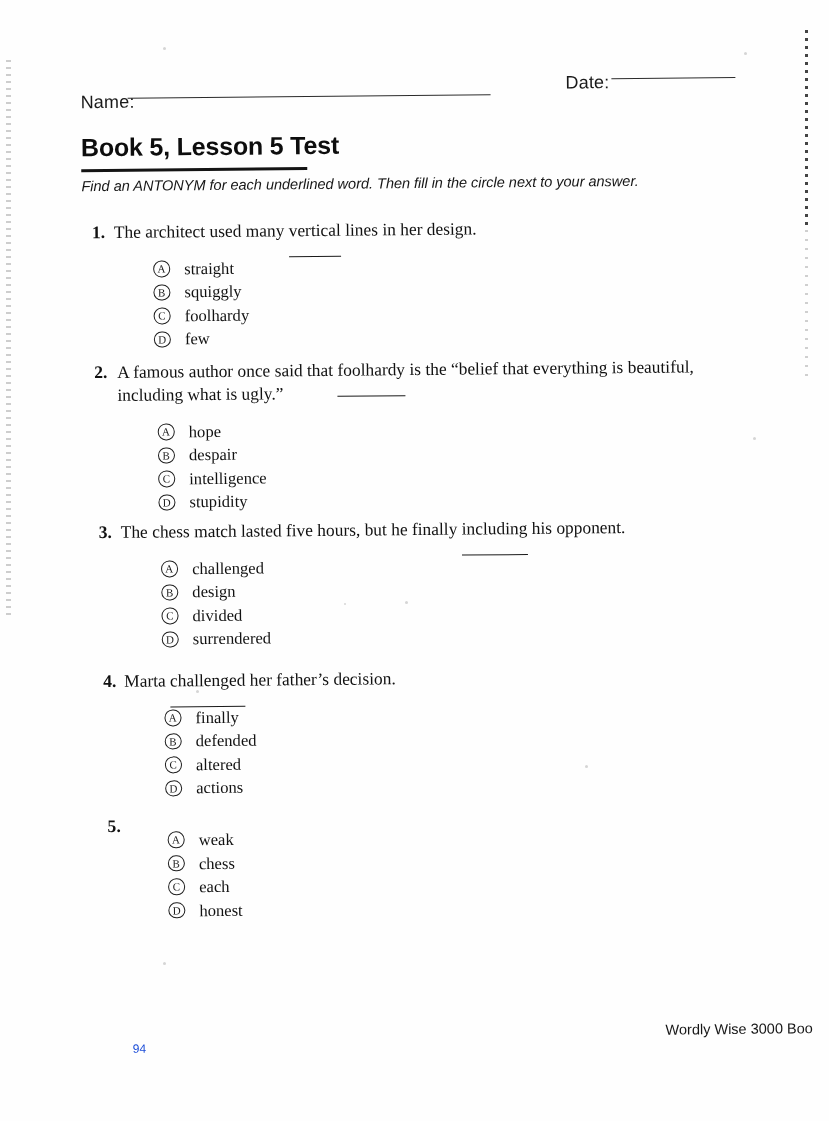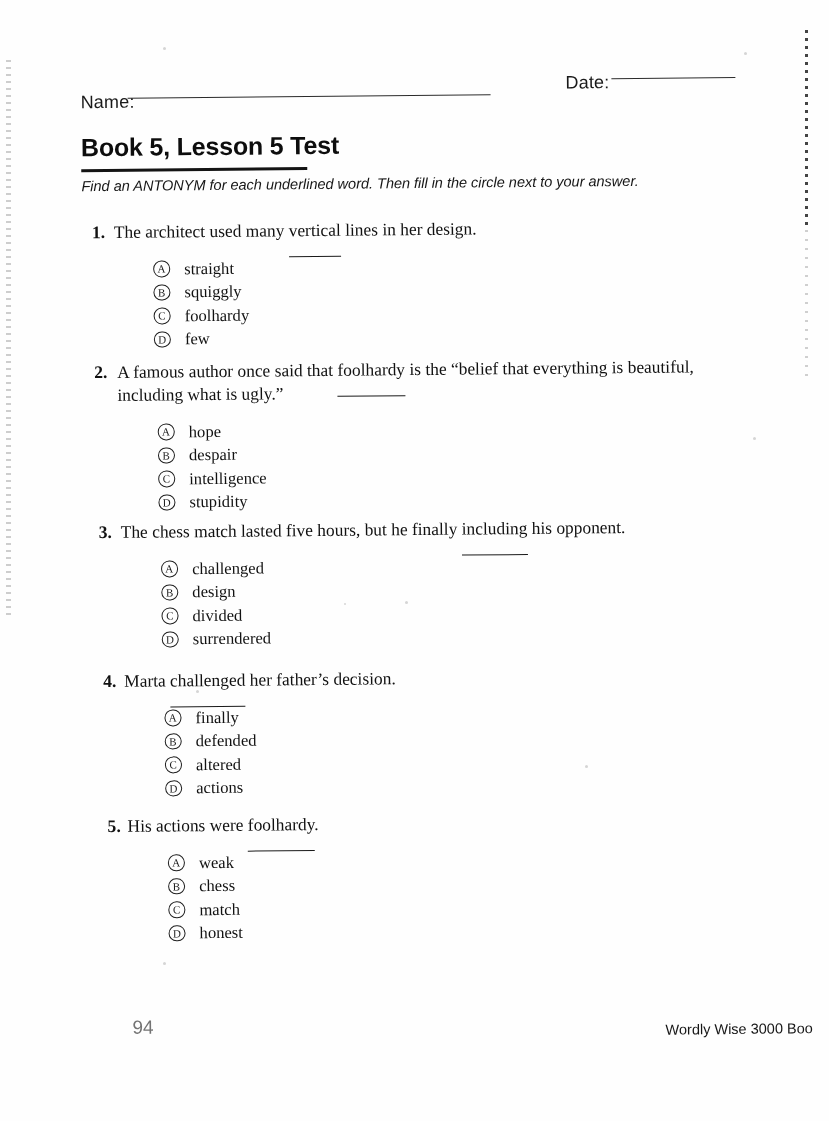--- a/index.html
+++ b/index.html
@@ -169,24 +169,24 @@
   #q3 .bubble { left: 161px; }
   #q4 .bubble { left: 163px; }
   #q5 .bubble { left: 165px; }
 
   .q-line2 { display: block; padding-left: 0; }
 
   
   #page-number {
     position: absolute;
     left: 128px;
-    top: 1014px;
+    top: 1039px;
     font-family: "Liberation Sans", sans-serif;
-    font-size: 19px;
-    color: #737373;
+    font-size: 12px;
+    color: #1d4ed8;
   }
   #footer-source {
     position: absolute;
     left: 661px;
     top: 1024px;
     font-family: "Liberation Sans", sans-serif;
     font-size: 14.5px;
     color: #161616;
     white-space: nowrap;
   }
@@ -349,34 +349,33 @@
         <li class="option">
           <span class="bubble">D</span>
           <span>actions</span>
         </li>
       </ul>
     </div>
 
     <div class="question" id="q5">
       <div class="q-head">
         <span class="q-num">5.</span>
-        <span class="q-text"><span>His actions were </span><u>foolhardy</u><span>.</span></span>
       </div>
       <ul class="options">
         <li class="option">
           <span class="bubble">A</span>
           <span>weak</span>
         </li>
         <li class="option">
           <span class="bubble">B</span>
           <span>chess</span>
         </li>
         <li class="option">
           <span class="bubble">C</span>
-          <span>match</span>
+          <span>each</span>
         </li>
         <li class="option">
           <span class="bubble">D</span>
           <span>honest</span>
         </li>
       </ul>
     </div>
 
     <div id="page-number">94</div>
     <div id="footer-source">Wordly Wise 3000 Boo</div>

